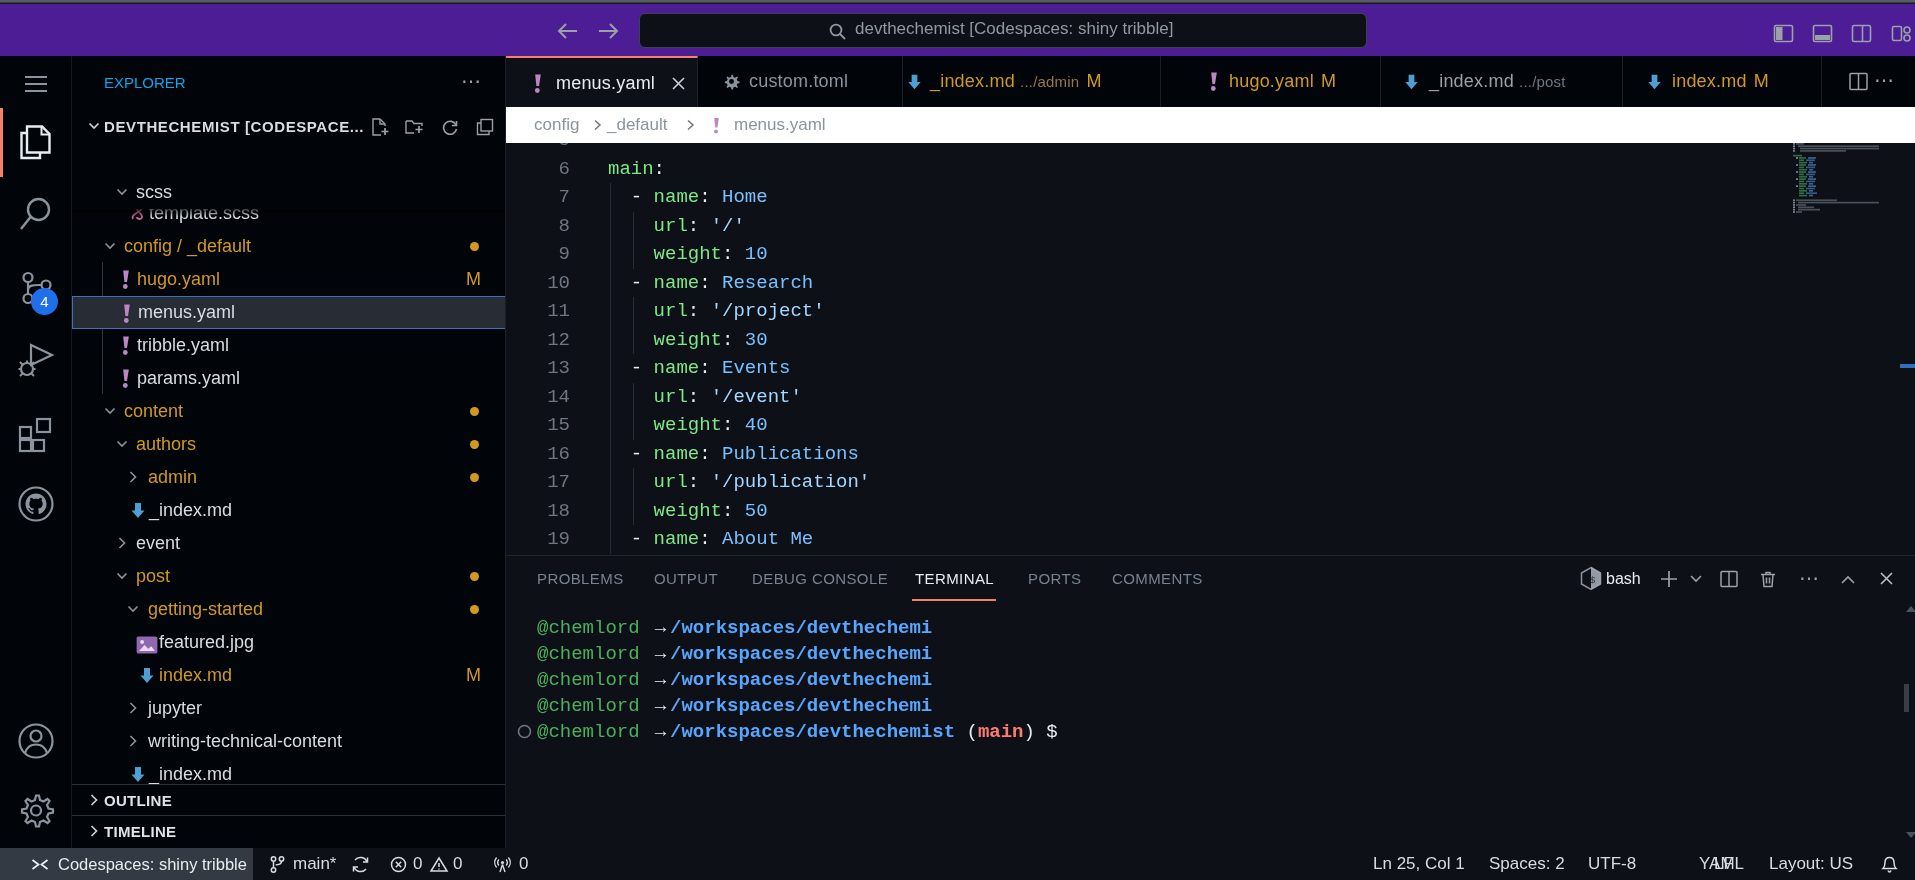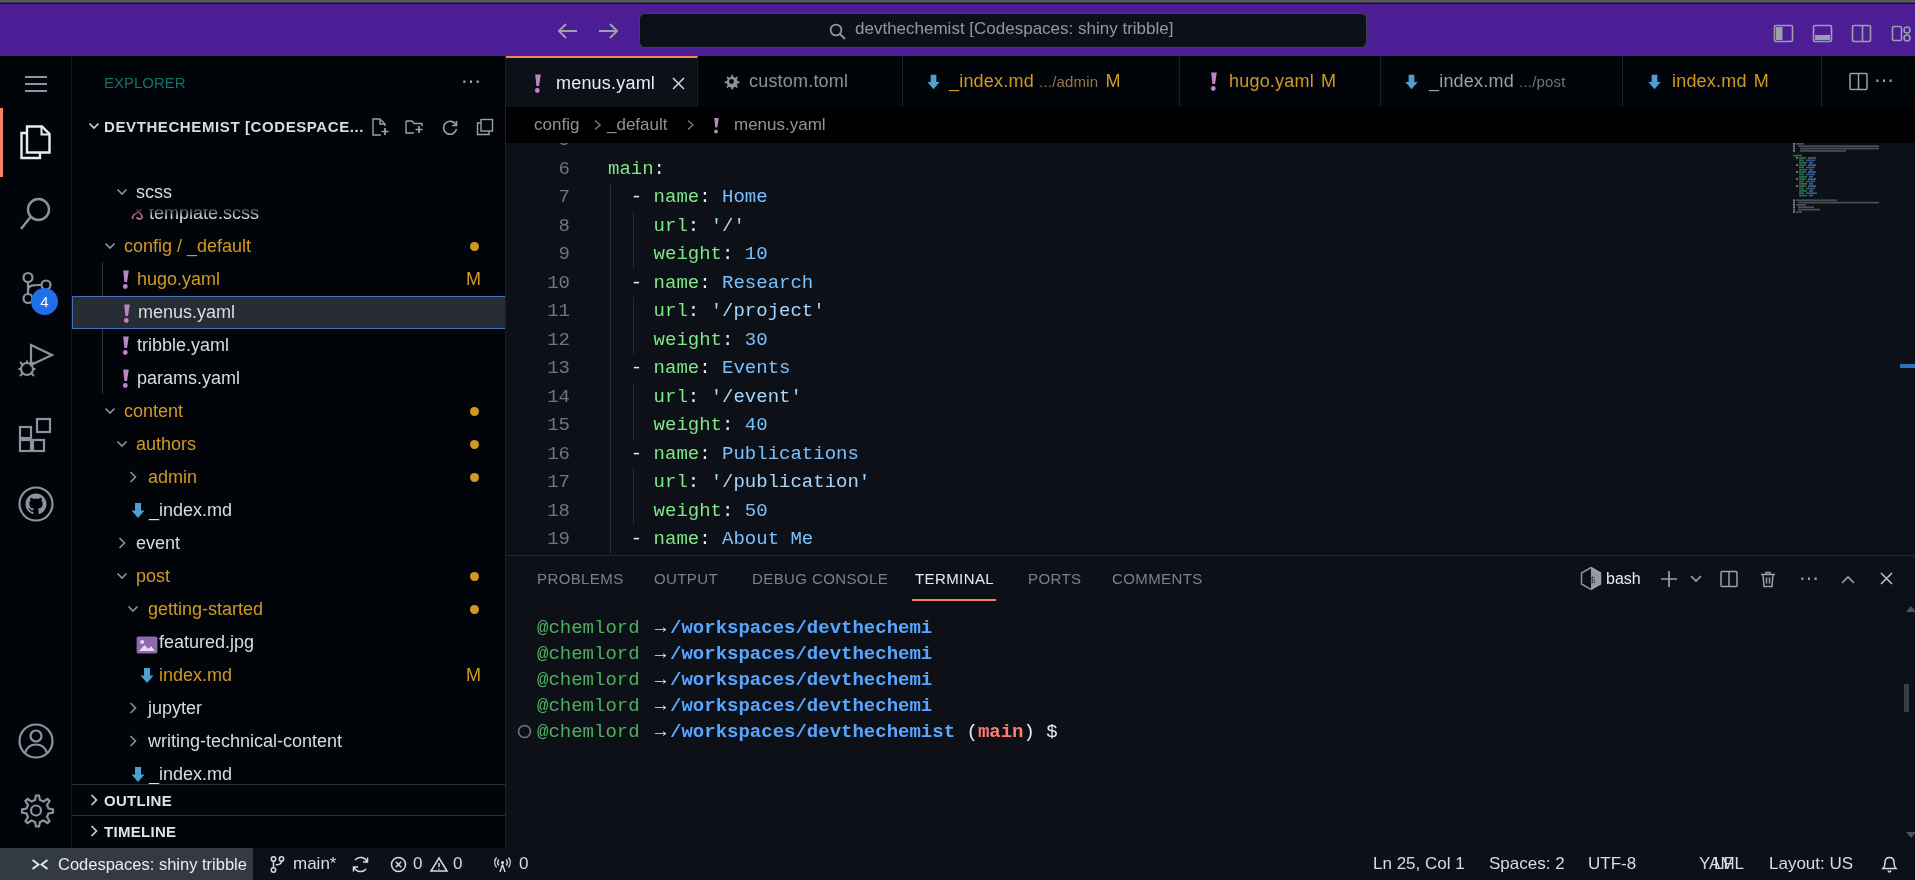--- a/index.html
+++ b/index.html
@@ -22,21 +22,21 @@
   .gitm { position:absolute; left:394px; top:0; color:#d29922; font-size:18px; }
   .mod { color:#d29922; }
   .ficon { position:absolute; top:5px; width:22px; height:22px; }
   .sep { position:absolute; left:0; width:434px; height:1px; background:#2b313a; }
   .secthead { position:absolute; left:0; width:434px; height:31px; line-height:31px; font-weight:bold; font-size:15px; color:#dde3e9; letter-spacing:0.3px; }
   #tabstrip { left:506px; top:56px; width:1409px; height:51px; background:#010409; }
   .tab { position:absolute; top:0; height:51px; border-right:1px solid #1b2027; }
   .tab .lbl { position:absolute; top:0; height:51px; line-height:51px; font-size:18px; white-space:nowrap; letter-spacing:0.2px; }
   #tab1 { background:#0d1117; border-top:2px solid #f78166; }
   .ticon { position:absolute; }
-  #breadcrumbs { left:506px; top:107px; width:1409px; height:36px; background:#000000;
+  #breadcrumbs { left:506px; top:107px; width:1409px; height:36px; background:#ffffff;
     font-size:17px; color:#8b949e; line-height:36px; }
   #editor { left:506px; top:143px; width:1283px; height:412px; background:#0d1117; overflow:hidden; }
   .cl { position:absolute; left:0; width:1280px; height:29px; line-height:29px; font-size:19px; white-space:pre; font-family:"Liberation Mono", monospace; }
   .ln { position:absolute; left:0; width:64px; text-align:right; color:#6e7681; }
   .ct { position:absolute; left:102px; color:#e6edf3; }
   .k { color:#7ee787; } .v { color:#79c0ff; } .s { color:#a5d6ff; } .w { color:#e6edf3; }
   .ig { position:absolute; width:1px; background:#252c37; }
   #minimap { left:1789px; top:143px; width:114px; height:412px; background:#0d1117; }
   #ovr-blue { left:1900px; top:364px; width:15px; height:4px; background:#2f6fbc; }
   #panel { left:506px; top:555px; width:1409px; height:293px; background:#0d1117; border-top:1px solid #20262e; }
@@ -124,21 +124,21 @@
       <path d="M25 31 C27 24.5 31 22.5 36 22.5 C41 22.5 45 24.5 47 31"></path>
     </svg>
 <svg class="ab-icon" style="top:736px;" width="72" height="37" viewBox="0 0 72 37" fill="none" stroke="#8b949e" stroke-width="2.2">
 <circle cx="36" cy="18.5" r="5"></circle>
 <path d="M36 3.5 l3 0 l1 4.5 l3.5 1.5 l4 -2.5 l2 2 l-2.5 4 l1.5 3.5 l4.5 1 l0 3 l-4.5 1 l-1.5 3.5 l2.5 4 l-2 2 l-4 -2.5 l-3.5 1.5 l-1 4.5 l-3 0 l-1 -4.5 l-3.5 -1.5 l-4 2.5 l-2 -2 l2.5 -4 l-1.5 -3.5 l-4.5 -1 l0 -3 l4.5 -1 l1.5 -3.5 l-2.5 -4 l2 -2 l4 2.5 l3.5 -1.5 Z"></path>
     </svg>
 <div class="abs" style="left:0; top:52px; width:3px; height:69px; background:#f78166;"></div>
 <div class="abs" style="left:31px; top:232px; width:27px; height:27px; border-radius:50%; background:#1f6feb; color:#fff; font-size:15px; text-align:center; line-height:27px;">4</div>
 </div>
 <div id="sidebar" class="abs">
-<div class="sb" style="left:32px; top:18px; font-size:15px; color:#0f766e; letter-spacing:0;">EXPLORER</div>
+<div class="sb" style="left:32px; top:18px; font-size:15px; color:#0ea5e9; letter-spacing:0;">EXPLORER</div>
 <div class="sb" style="left:389px; top:13px; color:#9ba1a8; font-size:20px; letter-spacing:1px;">⋯</div>
 <div class="row" style="top:54px; font-weight:bold; font-size:15px;">
 <svg class="chev" style="left:13px;" viewBox="0 0 18 18" fill="none" stroke="#c9d1d9" stroke-width="1.7">
         <path d="M4.5 6.5 L9 11 L13.5 6.5"></path>
       </svg>
 <span class="sb" style="left:32px; letter-spacing:0.6px;">DEVTHECHEMIST [CODESPACE...</span>
 <svg class="abs" style="left:297px; top:7px;" width="20" height="20" viewBox="0 0 20 20" fill="none" stroke="#9ba1a8" stroke-width="1.4">
         <path d="M11 2 H4 V18 H12 M11 2 L16 7 V9"></path>
         <path d="M11 2 V7 H16"></path>
         <path d="M12.5 14.5 H19.5 M16 11 V18" stroke-width="1.7"></path>
@@ -313,21 +313,21 @@
         <path d="M3 3 L14 14 M14 3 L3 14"></path>
       </svg>
 </div>
 <div class="tab" style="left:192px; width:205px;">
 <svg class="ticon" style="left:24px; top:16px;" width="19" height="19" viewBox="0 0 20 20" fill="#8b949e">
         <path d="M10 3 l1.5 0 l0.5 2.2 l1.8 0.8 l2 -1.3 l1 1 l-1.3 2 l0.8 1.8 l2.2 0.5 l0 1.5 l-2.2 0.5 l-0.8 1.8 l1.3 2 l-1 1 l-2 -1.3 l-1.8 0.8 l-0.5 2.2 l-1.5 0 l-0.5 -2.2 l-1.8 -0.8 l-2 1.3 l-1 -1 l1.3 -2 l-0.8 -1.8 l-2.2 -0.5 l0 -1.5 l2.2 -0.5 l0.8 -1.8 l-1.3 -2 l1 -1 l2 1.3 l1.8 -0.8 Z"></path>
         <circle cx="10" cy="10" r="2.6" fill="#010409"></circle>
       </svg>
 <div class="lbl" style="left:51px; color:#8b949e;">custom.toml</div>
 </div>
-<div class="tab" style="left:400px; width:274px;">
+<div class="tab" style="left:381px; width:274px;">
 <svg class="ticon" style="left:17px; top:15px;" width="21" height="21" viewBox="0 0 22 22">
         <path fill="#4c9fd0" d="M11 19 L4.5 11.5 H8 V4 H14 V11.5 H17.5 Z"></path>
       </svg>
 <div class="lbl" style="left:43px; color:#d29922;">_index.md <span style="font-size:15px; color:#97774a;">.../admin</span> <span style="margin-left:2px;">M</span></div>
 </div>
 <div class="tab" style="left:671px; width:204px;">
 <svg class="ticon" style="left:29px; top:15px;" width="16" height="22" viewBox="0 0 16 22">
         <path fill="#bd85c4" d="M5.2 1.5 L10.8 1.5 L9 13 L6.4 13 Z"></path>
         <circle cx="7.3" cy="17.5" r="2.4" fill="#bd85c4"></circle>
       </svg>

